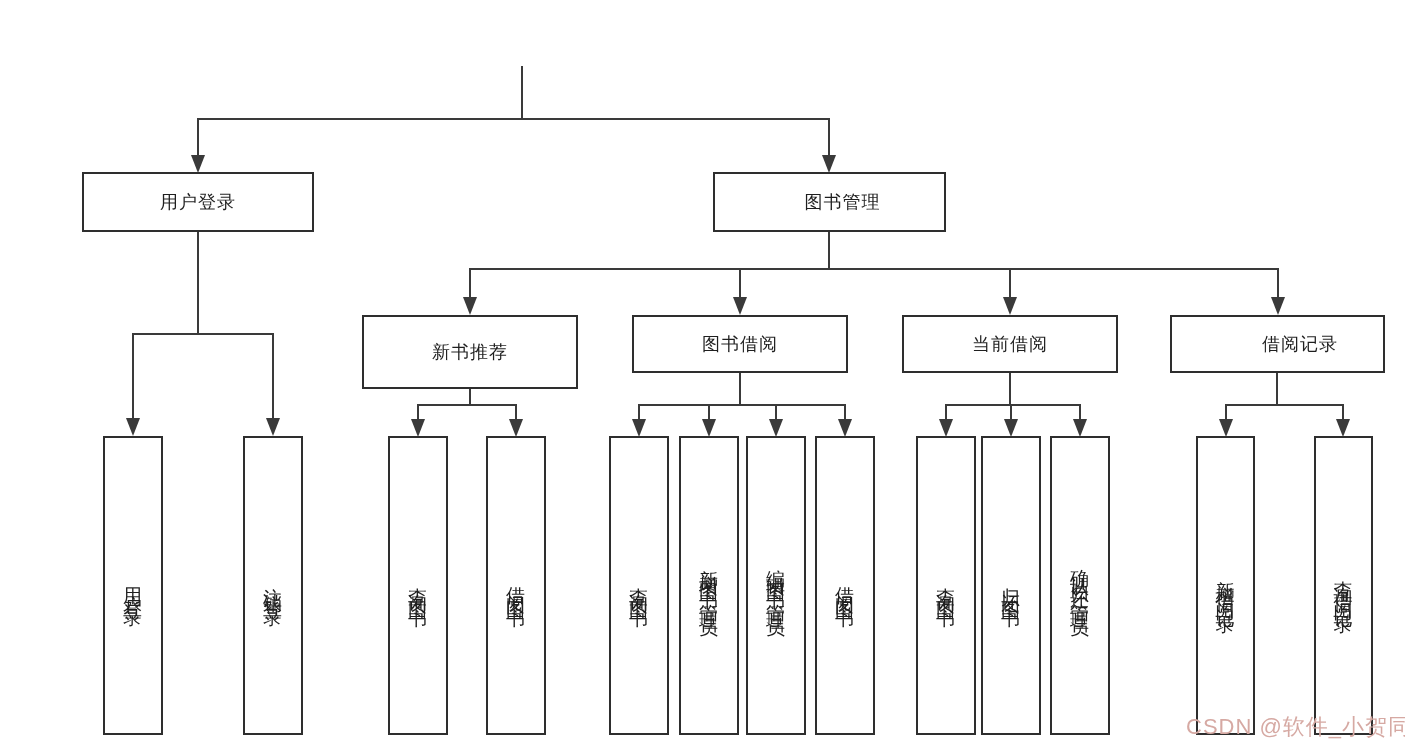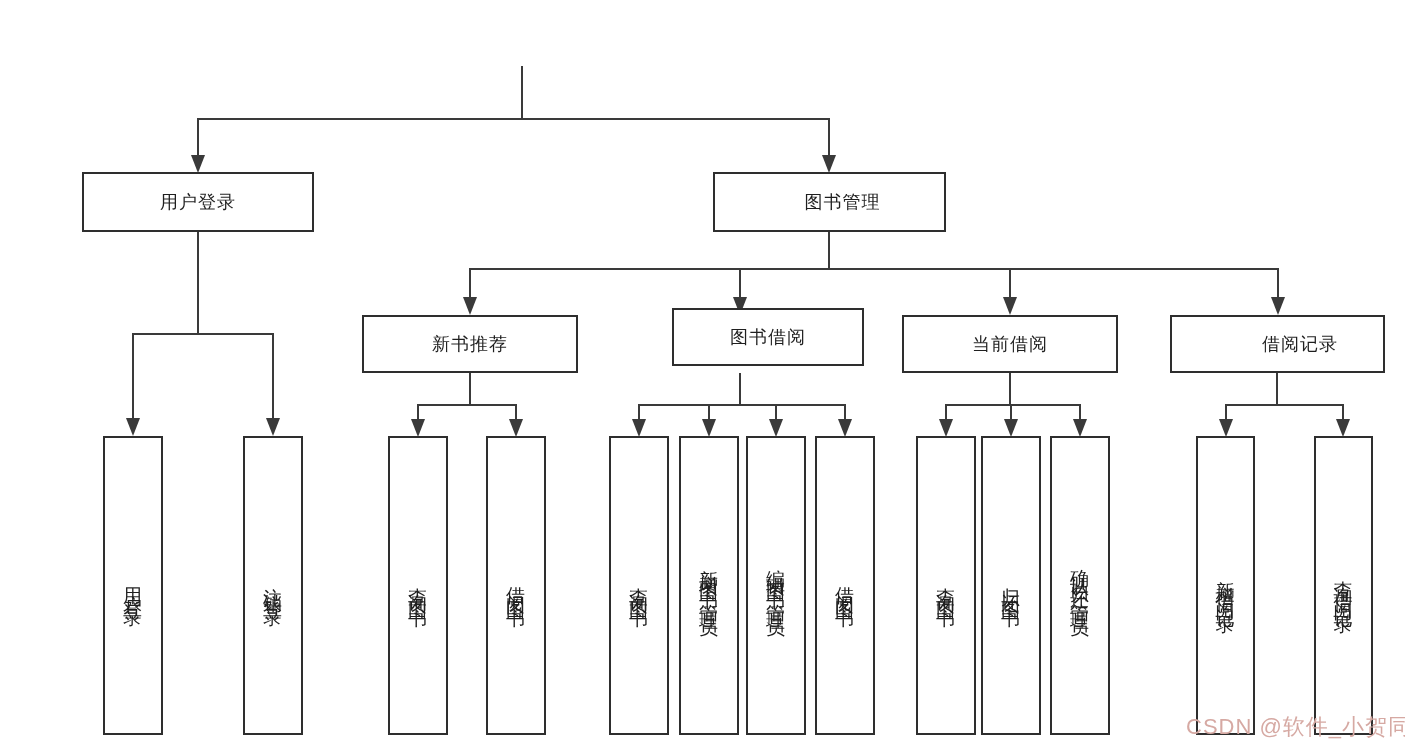--- a/index.html
+++ b/index.html
@@ -110,24 +110,24 @@
   <div class="arrow" style="left:1336px;top:419px;"></div>
 
 
   <div class="box" style="left:82px;top:172px;width:232px;height:60px;">
     <span class="lvl-label">用户登录</span>
   </div>
   <div class="box" style="left:713px;top:172px;width:233px;height:60px;padding-left:26px;">
     <span class="lvl-label">图书管理</span>
   </div>
 
-  <div class="box" style="left:362px;top:315px;width:216px;height:58px;justify-content:center;">
+  <div class="box" style="left:362px;top:315px;width:216px;height:74px;justify-content:center;">
     <span class="lvl-label">新书推荐</span>
   </div>
-  <div class="box" style="left:632px;top:308px;width:192px;height:58px;margin-left:40px;">
+  <div class="box" style="left:632px;top:315px;width:216px;height:58px;">
     <span class="lvl-label">图书借阅</span>
   </div>
   <div class="box" style="left:902px;top:315px;width:216px;height:58px;text-align:center;">
     <span class="lvl-label">当前借阅</span>
   </div>
   <div class="box" style="left:1170px;top:315px;width:215px;height:58px;padding-left:45px;">
     <span class="lvl-label">借阅记录</span>
   </div>
 
   <div class="box leaf" style="left:103px;top:436px;width:60px;height:299px;">

